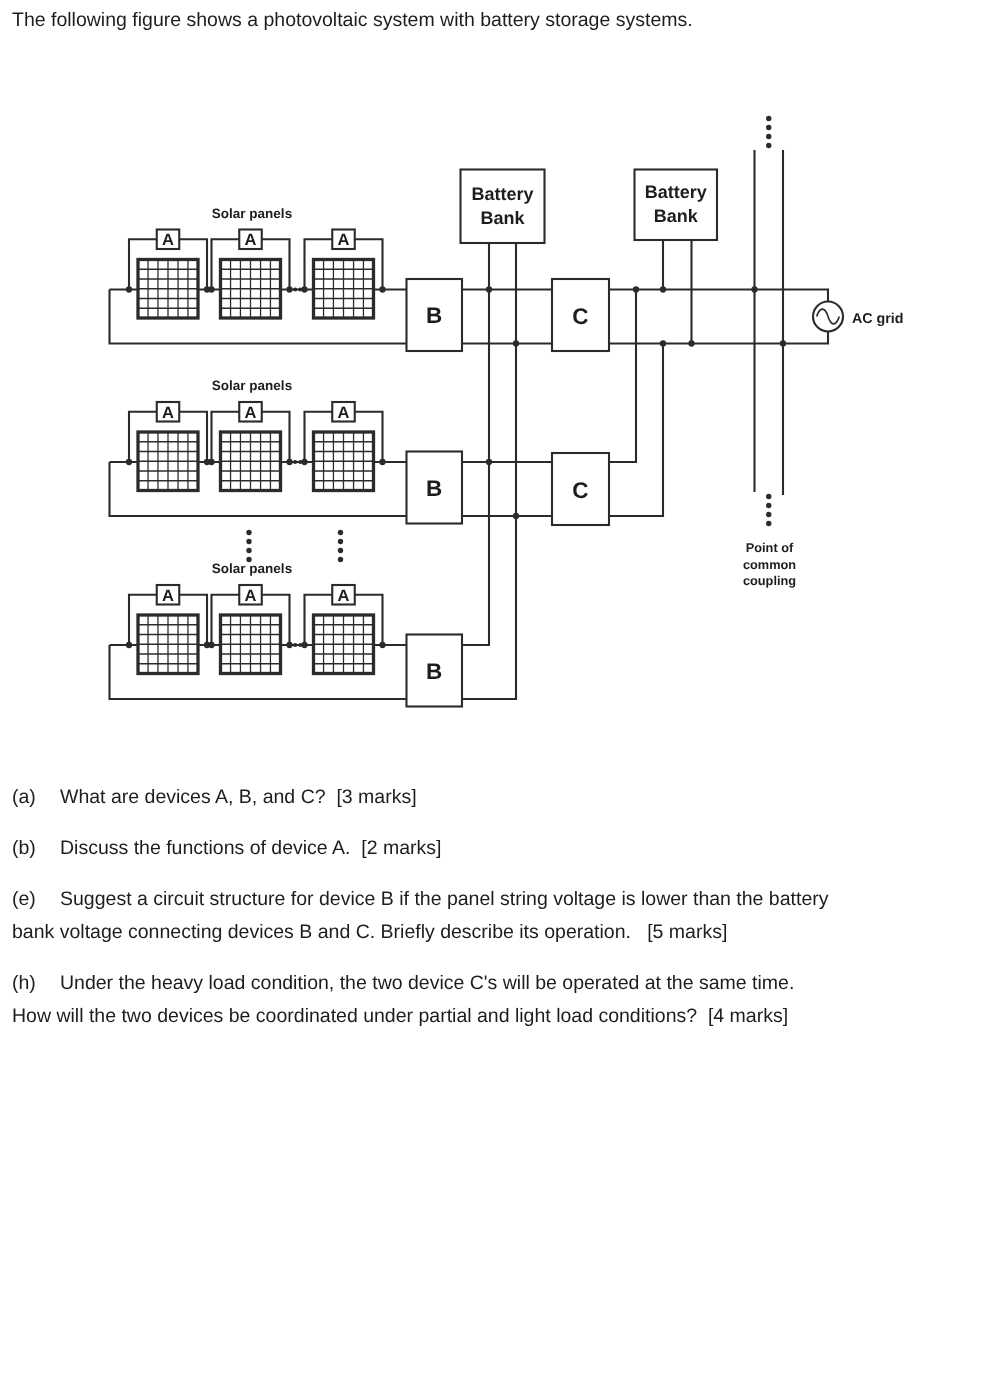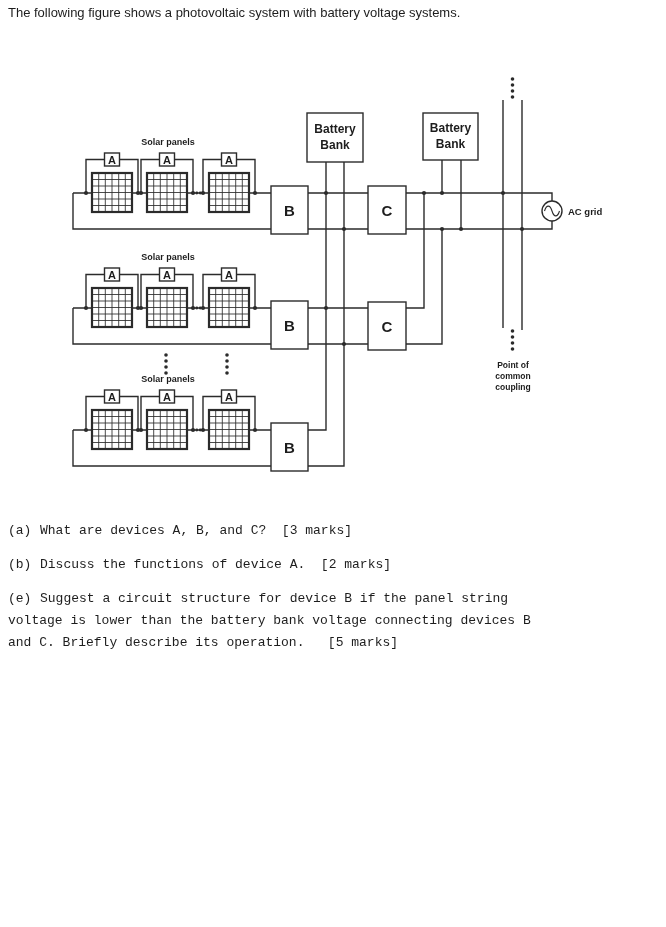--- a/index.html
+++ b/index.html
@@ -21,33 +21,33 @@
   svg.fig .dot{fill:#2b2b2b;stroke:none;}
   svg.fig text{fill:#1d1d1d;font-family:"Liberation Sans","DejaVu Sans",sans-serif;}
   .t-a{font-size:11px;font-weight:700;}
   .t-bc{font-size:15px;font-weight:600;}
   .t-bb{font-size:12px;font-weight:600;}
   .t-sp{font-size:9px;font-weight:600;}
   .t-ac{font-size:9.5px;font-weight:600;}
   .t-pcc{font-size:8.5px;font-weight:600;}
   .questions{
     position:absolute;top:520px;left:0;width:568px;
-    padding:0 10px 0 8px;box-sizing:border-box;font-family:Liberation Mono, monospace;
+    padding:0 10px 0 8px;box-sizing:border-box;
   }
   .questions p{
     margin:0 0 12px 0;font-size:13px;line-height:22px;
   }
   .qlabel{display:inline-block;width:32px;}
 </style>
 </head>
 <body>
 
 <div>
 
-  <p class="title">The following figure shows a photovoltaic system with battery voltage systems.</p>
+  <p class="title">The following figure shows a photovoltaic system with battery storage systems.</p>
 
   <svg class="fig" width="666" height="520" viewBox="0 0 666 520">
     <defs>
       <g id="panel-unit">
         <path class="w" d="M-6,20 V-13.5 H12.5 M27.5,-13.5 H46 V20"></path>
         <rect class="bx" x="12.5" y="-20" width="15" height="13"></rect>
         <text class="t-a" x="20" y="-9.5" text-anchor="middle">A</text>
         <rect class="panel" x="0" y="0" width="40" height="39"></rect>
         <path class="grid" d="M6.7,0.5 V38.5 M13.3,0.5 V38.5 M20,0.5 V38.5 M26.7,0.5 V38.5 M33.3,0.5 V38.5 M0.5,6.5 H39.5 M0.5,13 H39.5 M0.5,19.5 H39.5 M0.5,26 H39.5 M0.5,32.5 H39.5"></path>
         <circle class="dot" cx="-6" cy="20" r="2.1"></circle>
@@ -137,15 +137,16 @@
       <circle class="dot" cx="461" cy="229" r="2.1"></circle>
       <circle class="dot" cx="503" cy="193" r="2.1"></circle>
       <circle class="dot" cx="522" cy="229" r="2.1"></circle>
     </g>
   </svg>
 
   <div class="questions">
     <p><span class="qlabel">(a)</span><span>What are devices A, B, and C?&nbsp; [3 marks]</span></p>
     <p><span class="qlabel">(b)</span><span>Discuss the functions of device A.&nbsp; [2 marks]</span></p>
     <p><span class="qlabel">(e)</span><span>Suggest a circuit structure for device B if the panel string voltage is lower than the battery bank voltage connecting devices B and C. Briefly describe its operation.&nbsp;&nbsp; [5 marks]</span></p>
+    <p><span class="qlabel">(h)</span><span>Under the heavy load condition, the two device C's will be operated at the same time. How will the two devices be coordinated under partial and light load conditions?&nbsp; [4 marks]</span></p>
   </div>
 
 </div>
 
 </body></html>

